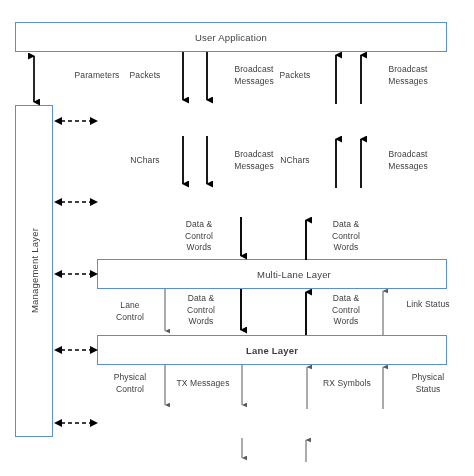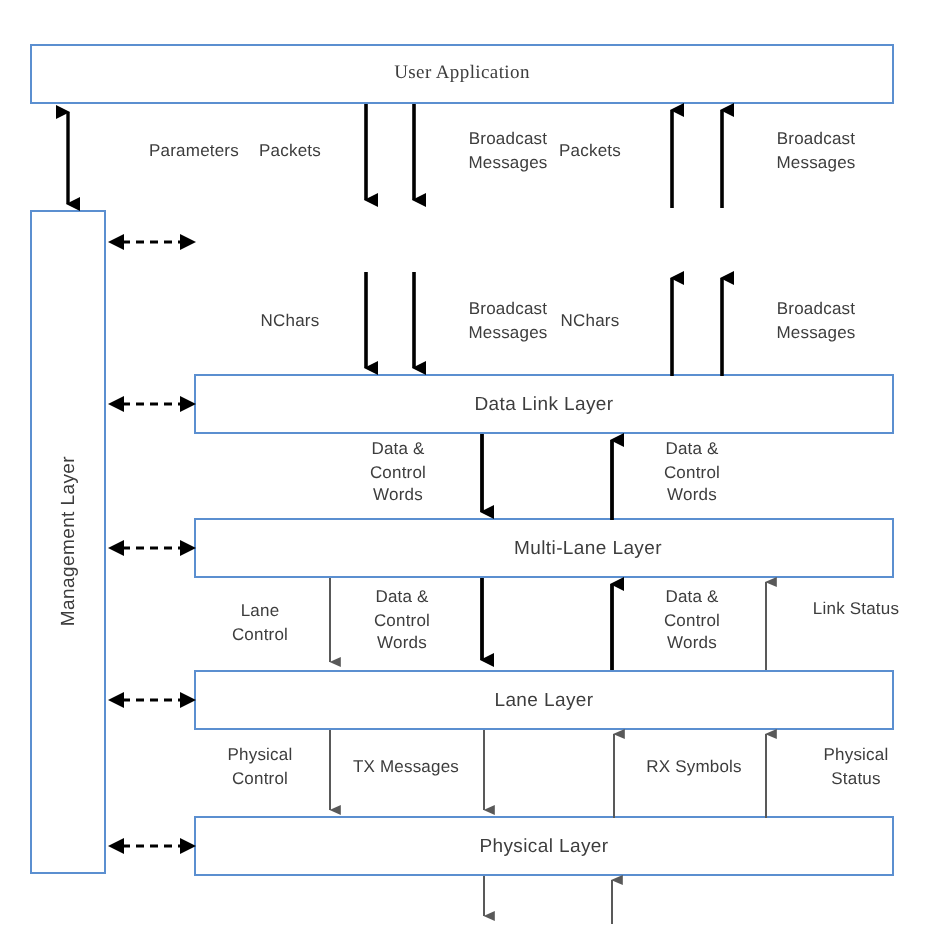--- a/index.html
+++ b/index.html
@@ -51,44 +51,38 @@
 
   
   .arw{position:absolute;}
   .hdash{position:absolute;}
 </style>
 </head>
 <body>
 
 <div id="stage">
 
-  <div class="lbox" style="left:15px;top:22px;width:432px;height:30px;font-family:Liberation Serif, serif;">
+  <div class="lbox" style="left:15px;top:22px;width:432px;height:30px;">
     <span>User Application</span>
   </div>
 
   <div class="mgmt" style="left:15px;top:105px;width:38px;height:332px;">
     <span>Management Layer</span>
   </div>
 
 
-  <div class="lbox" style="left:97px;top:187px;width:350px;height:30px;">
-    <span>Data Link Layer</span>
-  </div>
 
   <div class="lbox" style="left:97px;top:259px;width:350px;height:30px;padding-left:44px;">
     <span>Multi-Lane Layer</span>
   </div>
 
-  <div class="lbox" style="left:97px;top:335px;width:350px;height:30px;">
+  <div class="lbox" style="left:97px;top:335px;width:350px;height:30px;font-weight:bold;">
     <span>Lane Layer</span>
   </div>
 
-  <div class="lbox" style="left:97px;top:408px;width:350px;height:30px;">
-    <span>Physical Layer</span>
-  </div>
 
   <svg width="0" height="0" style="position:absolute">
     <defs>
       <marker id="ad" markerWidth="7" markerHeight="7" refX="3.5" refY="6" orient="auto" markerUnits="userSpaceOnUse">
         <path d="M0,0 L7,0 L3.5,7 z" fill="#000"></path>
       </marker>
       <marker id="au" markerWidth="7" markerHeight="7" refX="3.5" refY="1" orient="auto" markerUnits="userSpaceOnUse">
         <path d="M0,7 L7,7 L3.5,0 z" fill="#000"></path>
       </marker>
       <marker id="td" markerWidth="5" markerHeight="6" refX="2.5" refY="5.4" orient="auto" markerUnits="userSpaceOnUse">

